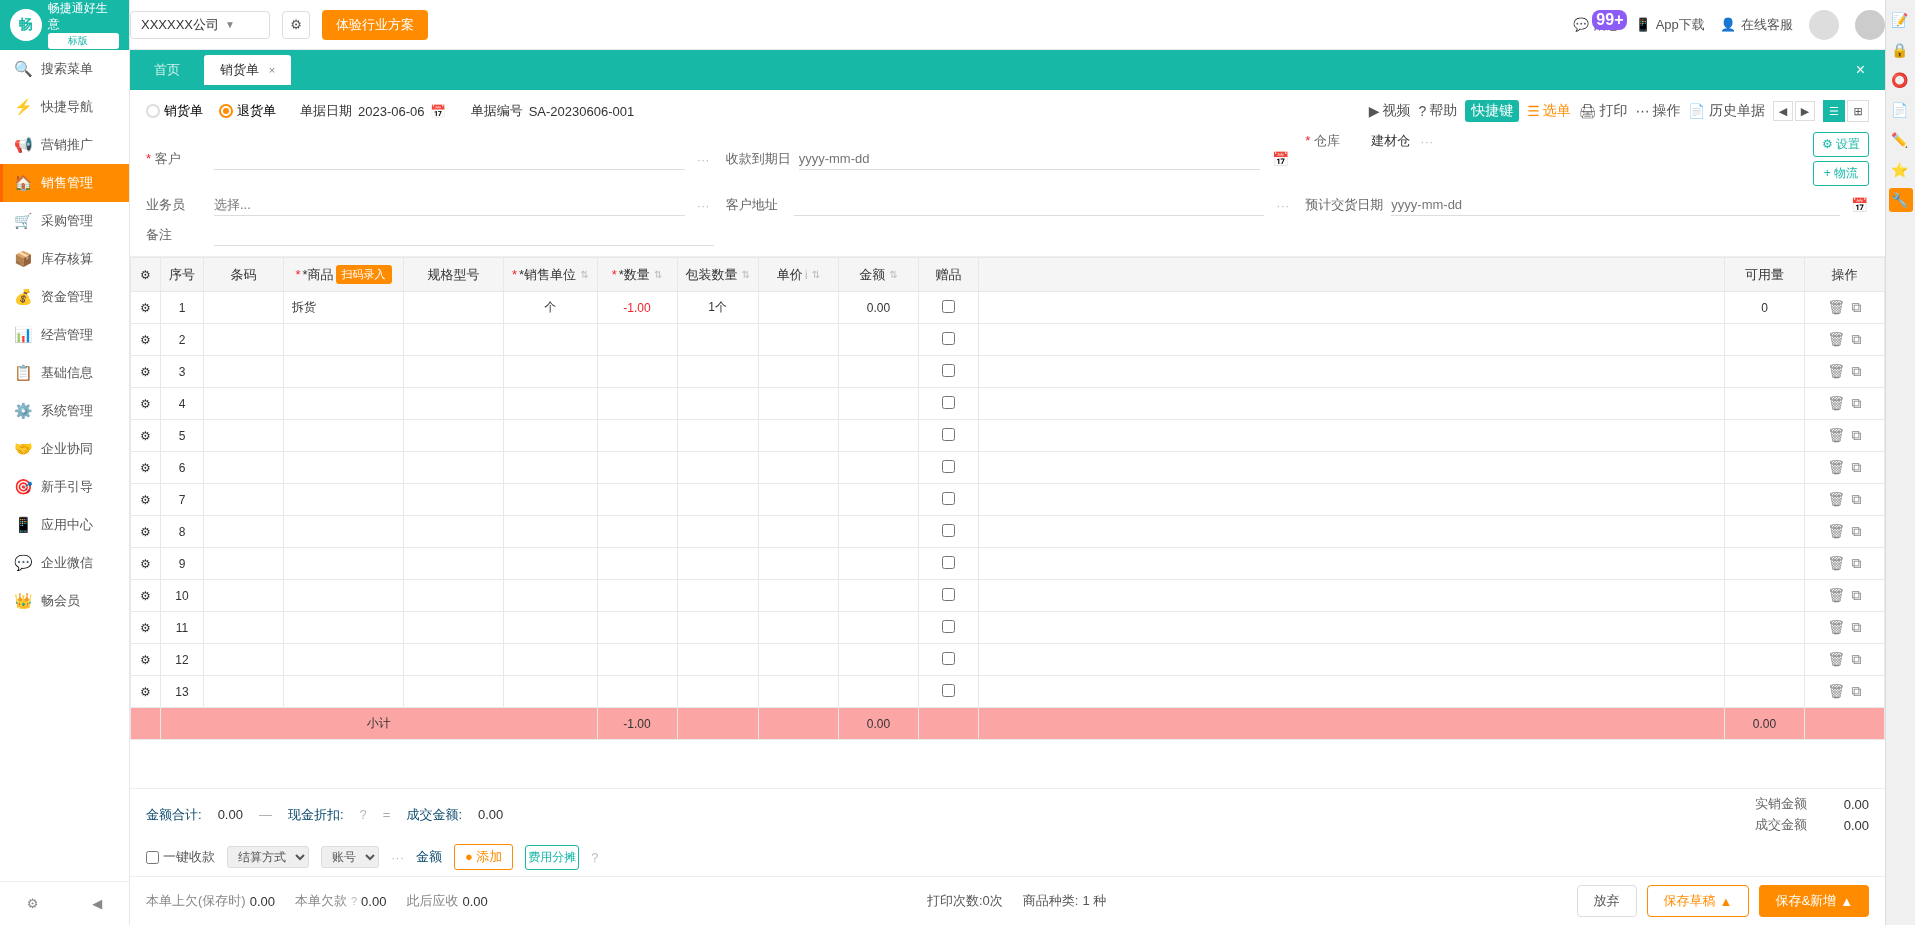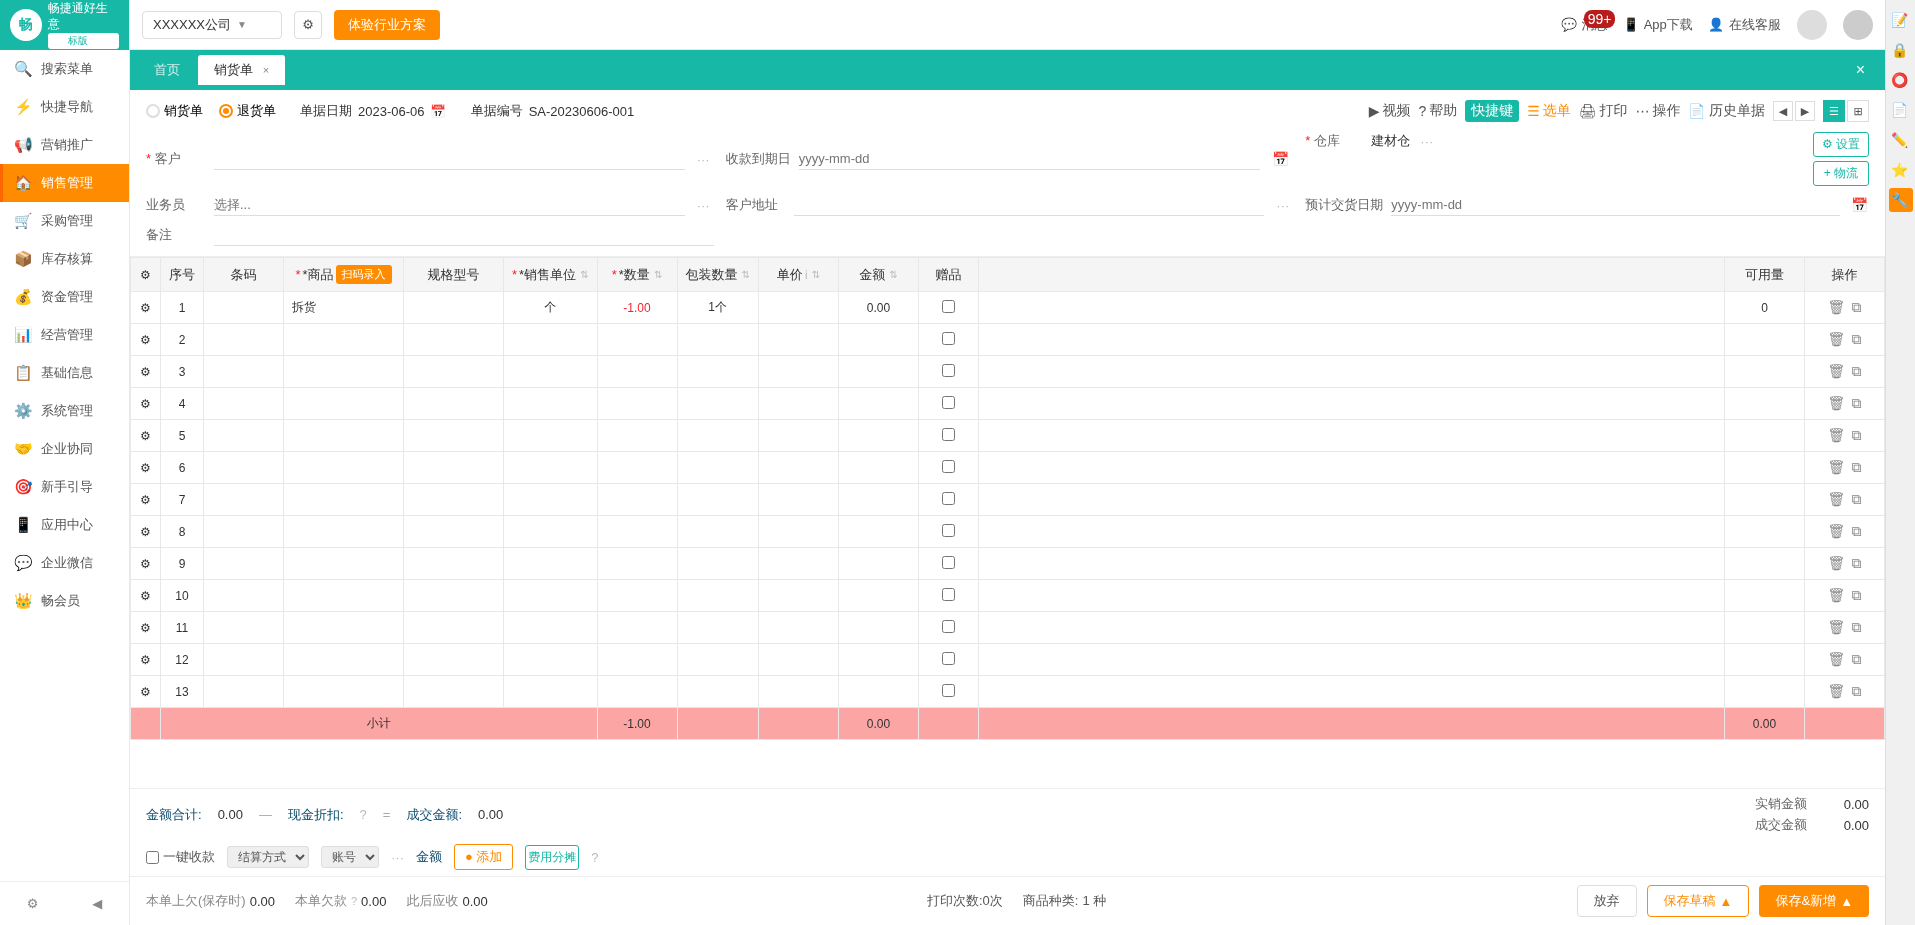--- a/index.html
+++ b/index.html
@@ -14,33 +14,33 @@
     .sidebar-item { display: flex; align-items: center; gap: 8px; padding: 10px 12px; cursor: pointer; color: #555; border-left: 3px solid transparent; }
     .sidebar-item.active { background: #ff8c00; color: #fff; border-left-color: #ff6600; }
     .sidebar-item .item-icon { width: 18px; height: 18px; display: flex; align-items: center; justify-content: center; font-size: 15px; }
     .sidebar-bottom { margin-top: auto; padding: 8px 0; border-top: 1px solid #eee; display: flex; justify-content: space-around; align-items: center; }
     .sidebar-bottom-btn { padding: 6px; cursor: pointer; color: #888; }
 
     
     .main { flex: 1; display: flex; flex-direction: column; height: 925px; overflow: hidden; }
 
     
-    .top-header { background: #fff; height: 50px; display: flex; align-items: center; padding: 0 12px; border-bottom: 1px solid #e8e8e8; gap: 12px; }
+    .top-header { background: #fff; height: 50px; display: flex; align-items: center; padding: 0 0; border-bottom: 1px solid #e8e8e8; gap: 12px; }
     .company-selector { display: flex; align-items: center; gap: 6px; border: 1px solid #ddd; border-radius: 4px; padding: 4px 10px; cursor: pointer; min-width: 140px; }
     .company-name { font-size: 13px; color: #333; }
     .chevron-down { color: #888; font-size: 10px; }
     .gear-btn { width: 28px; height: 28px; border: 1px solid #ddd; border-radius: 4px; display: flex; align-items: center; justify-content: center; cursor: pointer; color: #555; }
     .trial-btn { background: #ff8c00; color: #fff; border: none; border-radius: 4px; padding: 6px 14px; cursor: pointer; font-size: 13px; }
     .top-header-right { margin-left: auto; display: flex; align-items: center; gap: 16px; }
     .header-action { display: flex; align-items: center; gap: 4px; cursor: pointer; color: #555; font-size: 12px; position: relative; }
-    .badge { background: #b91c1c; color: #fff; font-size: 14px; padding: 1px 4px; border-radius: 8px; position: absolute; top: -6px; right: -8px; }
+    .badge { background: #8b5cf6; color: #fff; font-size: 16px; padding: 1px 4px; border-radius: 8px; position: absolute; top: -6px; right: -8px; font-weight: bold; }
     .avatar { width: 30px; height: 30px; background: #ddd; border-radius: 50%; }
 
     
-    .tab-bar { background: #17b8a6; display: flex; align-items: center; height: 40px; padding: 0 8px; gap: 2px; }
+    .tab-bar { background: #17b8a6; display: flex; align-items: center; height: 40px; padding: 0 8px; gap: 8px; }
     .tab-item { padding: 6px 16px; border-radius: 3px 3px 0 0; cursor: pointer; color: #fff; font-size: 13px; opacity: 0.8; }
     .tab-item.active { background: #fff; color: #333; opacity: 1; }
     .tab-close { margin-left: 6px; cursor: pointer; color: #888; font-size: 11px; }
     .tab-close-main { margin-left: auto; cursor: pointer; color: #fff; font-size: 16px; padding: 0 12px; }
 
     
     .form-container { background: #fff; padding: 10px 16px; border-bottom: 1px solid #eee; }
     .form-header { display: flex; align-items: center; gap: 24px; margin-bottom: 10px; }
     .radio-group { display: flex; gap: 16px; align-items: center; }
     .radio-label { display: flex; align-items: center; gap: 4px; cursor: pointer; font-size: 13px; }

